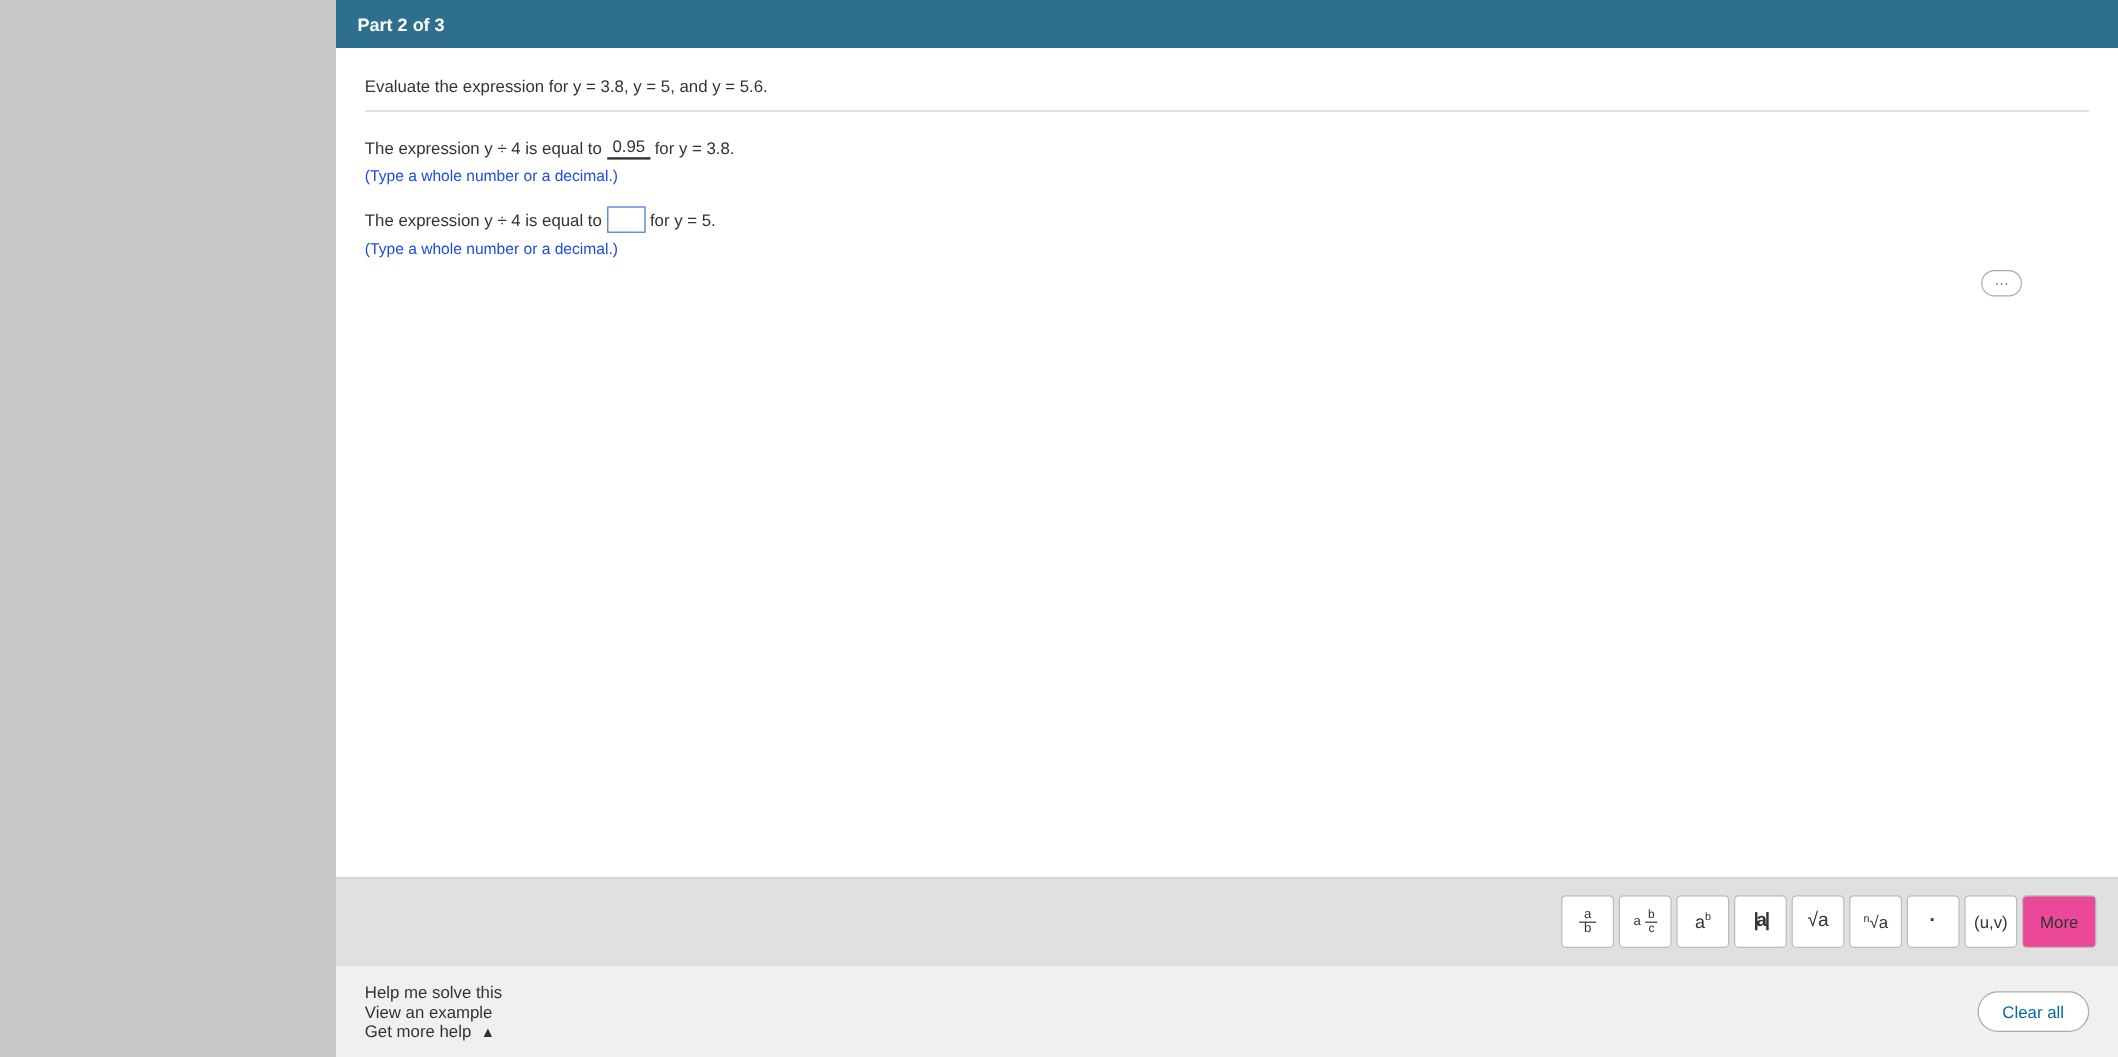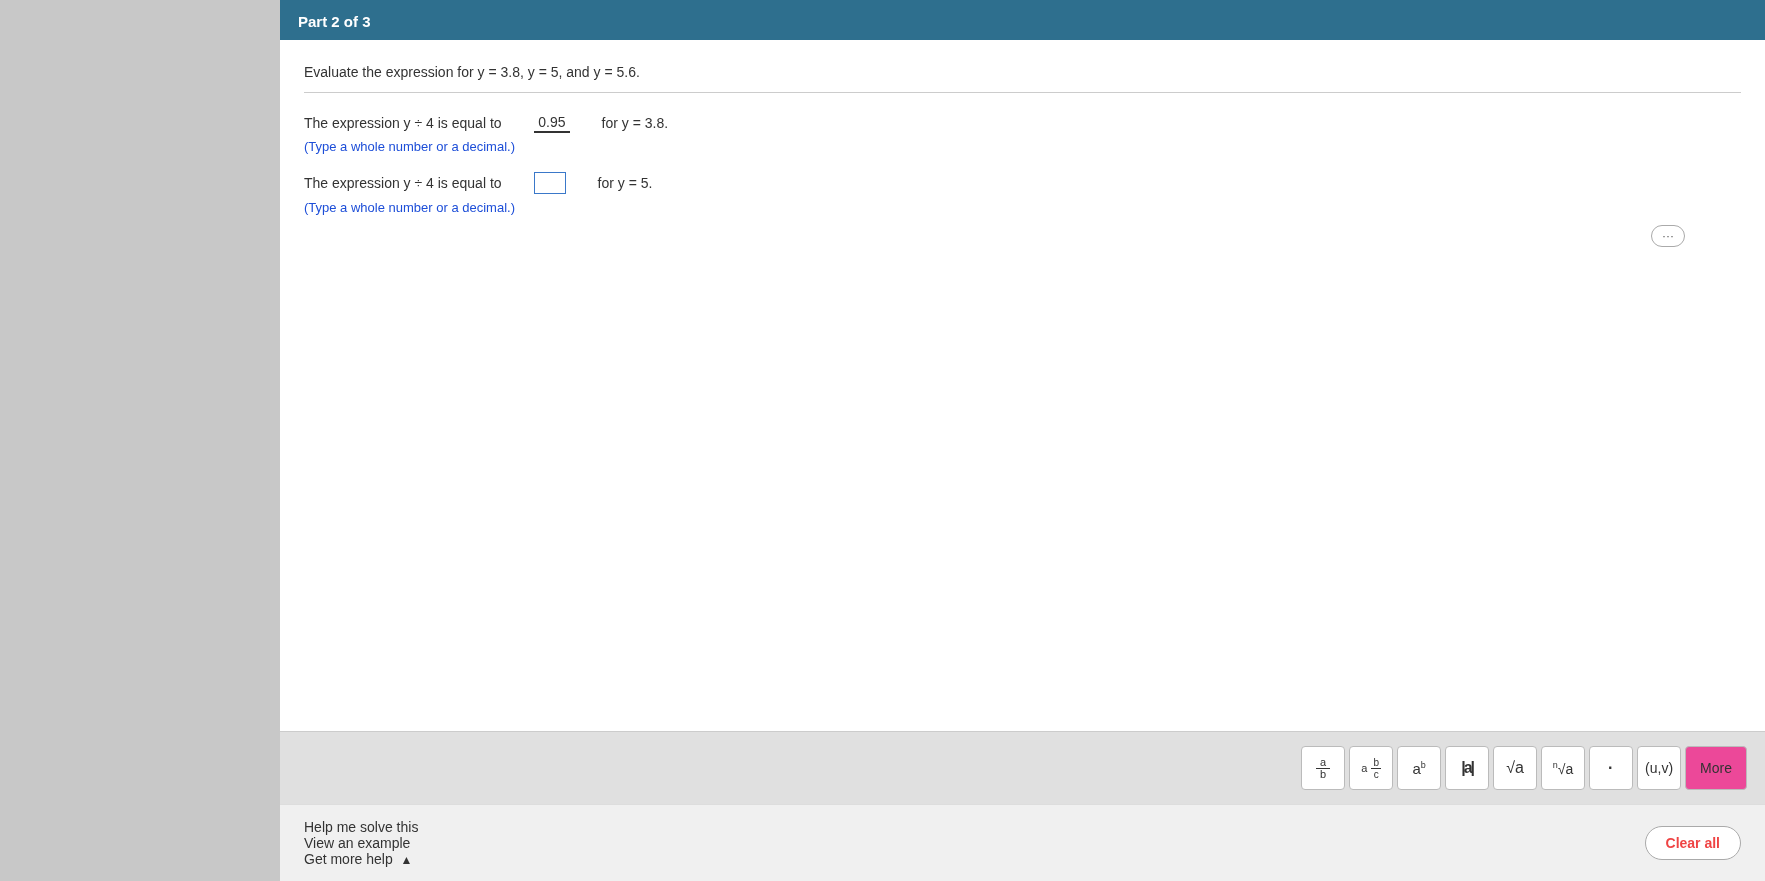--- a/index.html
+++ b/index.html
@@ -76,21 +76,20 @@
       color: #555;
     }
 
     .answer-line {
       font-size: 14px;
       color: #333;
       margin-bottom: 6px;
       display: flex;
       align-items: center;
       flex-wrap: wrap;
-      gap: 28px;
     }
 
     .answer-note {
       font-size: 13px;
       color: #1d4ed8;
       margin-bottom: 18px;
       margin-left: 0;
     }
 
     .answer-value {
@@ -193,23 +192,22 @@
       margin-left: 4px;
     }
 
     .clear-all-btn {
       background: white;
       border: 1px solid #aaa;
       border-radius: 20px;
       padding: 8px 20px;
       font-size: 14px;
       cursor: pointer;
-      color: #ef4444;
+      color: #0369a1;
       margin-left: auto;
-      font-weight: bold;
     }
 
     
     .left-panel {
       position: absolute;
       left: 0;
       top: 0;
       width: 280px;
       height: 100%;
       background: #c8c8c8;

